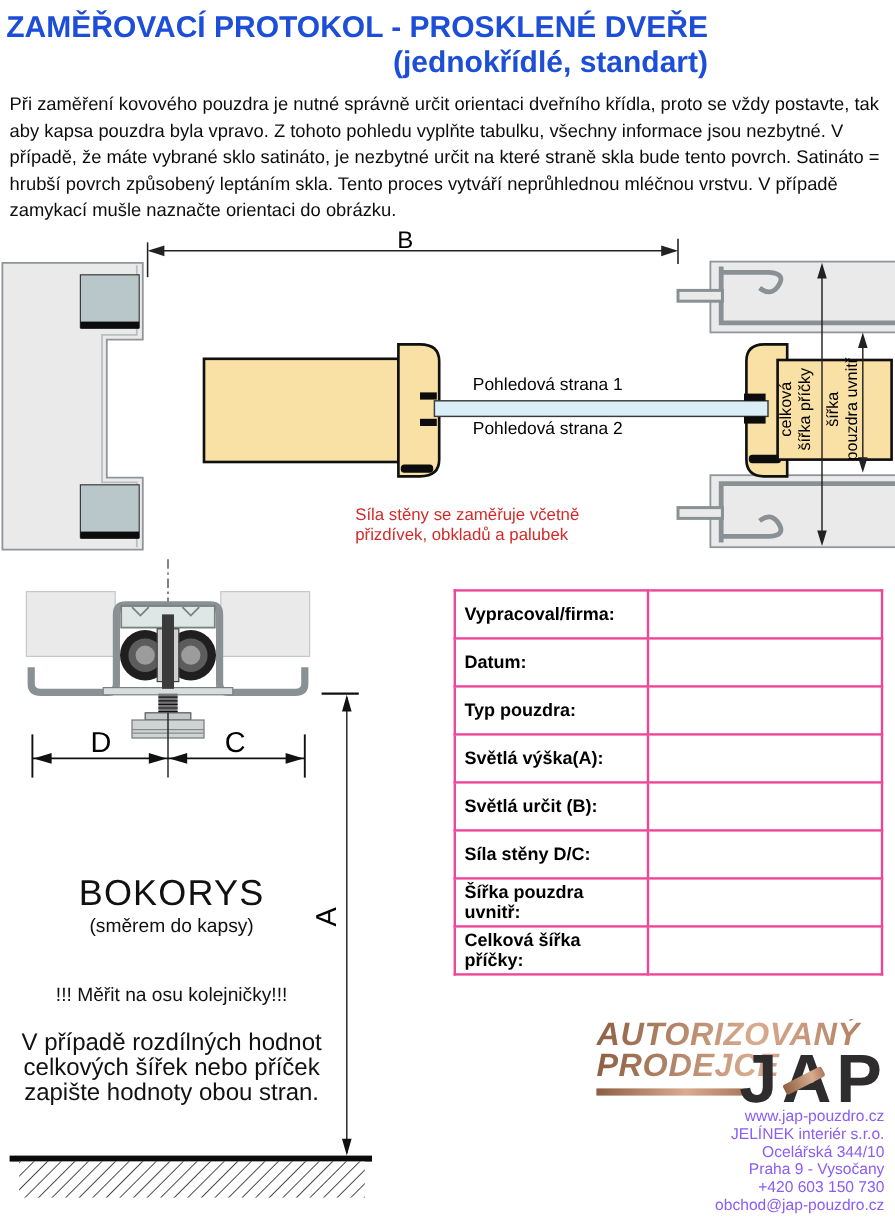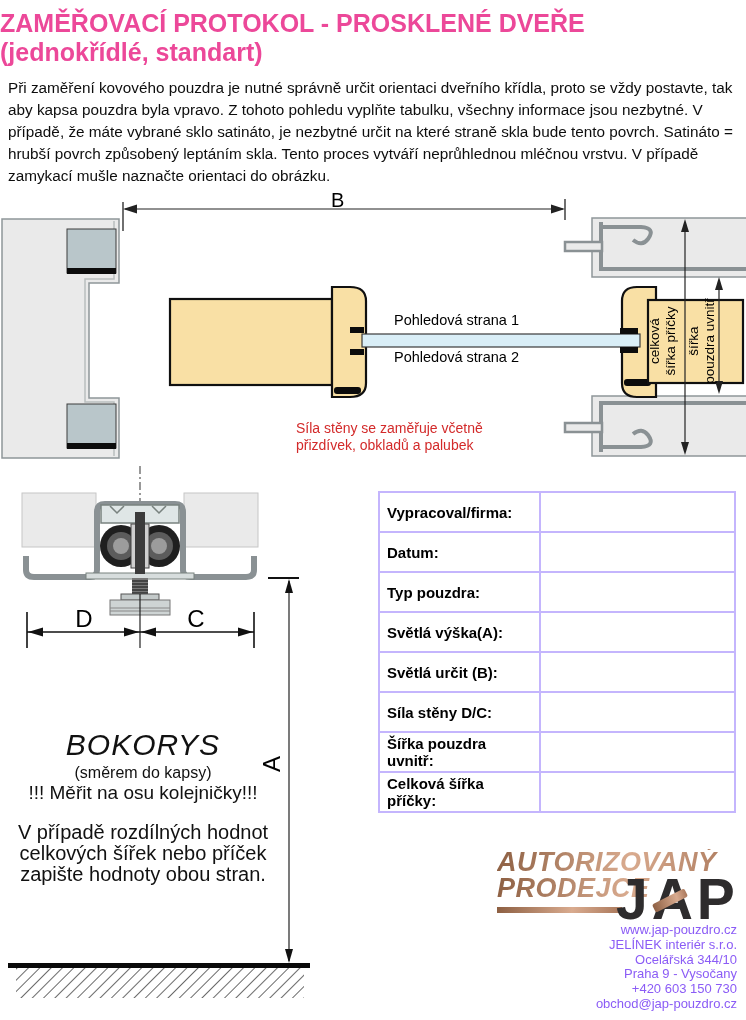--- a/index.html
+++ b/index.html
@@ -1,34 +1,34 @@
 <!DOCTYPE html>
 <html><head>
 <meta charset="utf-8">
 <style>
   html,body{margin:0;padding:0;background:#fff;}
   #page{position:relative;width:746px;height:1020px;background:#fff;overflow:hidden;
         font-family:"Liberation Sans",sans-serif;color:#000;}
   
-  #title{position:absolute;left:0;top:9px;width:590px;text-align:left;
-         font-weight:bold;font-size:25px;line-height:29px;letter-spacing:0px;color:#ec4899;}
+  #title{position:absolute;left:0;top:9px;width:590px;text-align:right;
+         font-weight:bold;font-size:25px;line-height:29px;letter-spacing:0px;color:#1d4ed8;}
   
   #intro{position:absolute;left:8px;top:77px;width:732px;font-size:15.3px;line-height:1.44;color:#0d0d0d;}
   
   #draw{position:absolute;left:0;top:0;pointer-events:none;}
   svg text{font-family:"Liberation Sans",sans-serif;}
   
   #bok{position:absolute;left:6px;top:728px;width:274px;text-align:center;color:#111;}
-  #bok .t1{font-size:30px;letter-spacing:1px;line-height:34px;font-style:italic;}
+  #bok .t1{font-size:30px;letter-spacing:1px;line-height:34px;}
   #bok .t2{font-size:16px;line-height:20px;margin-top:1px;}
-  #bok .t3{font-size:19px;line-height:20px;}
+  #bok .t3{font-size:16px;line-height:20px;margin-top:37px;}
   #bok .t4{font-size:20px;line-height:21px;margin-top:19px;}
   
   #formtbl{position:absolute;left:378px;top:491px;border-collapse:collapse;table-layout:fixed;}
-  #formtbl td{border:2px solid #c4b5fd;height:34px;vertical-align:middle;}
+  #formtbl td{border:2px solid #ec4899;height:34px;vertical-align:middle;}
   #formtbl td.lab{width:148px;font-weight:bold;font-size:15px;line-height:17px;padding:2px 4px 2px 7px;}
   #formtbl td.val{width:191px;background:#fff;}
   
   #dealer{position:absolute;left:497px;top:849px;width:240px;}
   .copper-txt{font-weight:bold;font-size:27px;line-height:26px;letter-spacing:0.5px;
       background:linear-gradient(100deg,#8d5f42 0%,#c4917455 40%,#d9ab8f 55%,#a97least 0,#a9775a 100%);
       background:linear-gradient(100deg,#8d5f42 0%,#d9ab8f 55%,#a9775a 100%);
       -webkit-background-clip:text;background-clip:text;color:transparent;font-style:italic;}
   #copper-bar{width:125px;height:6px;margin-top:6px;
       background:linear-gradient(100deg,#8d5f42,#d9ab8f 60%,#a9775a);}

